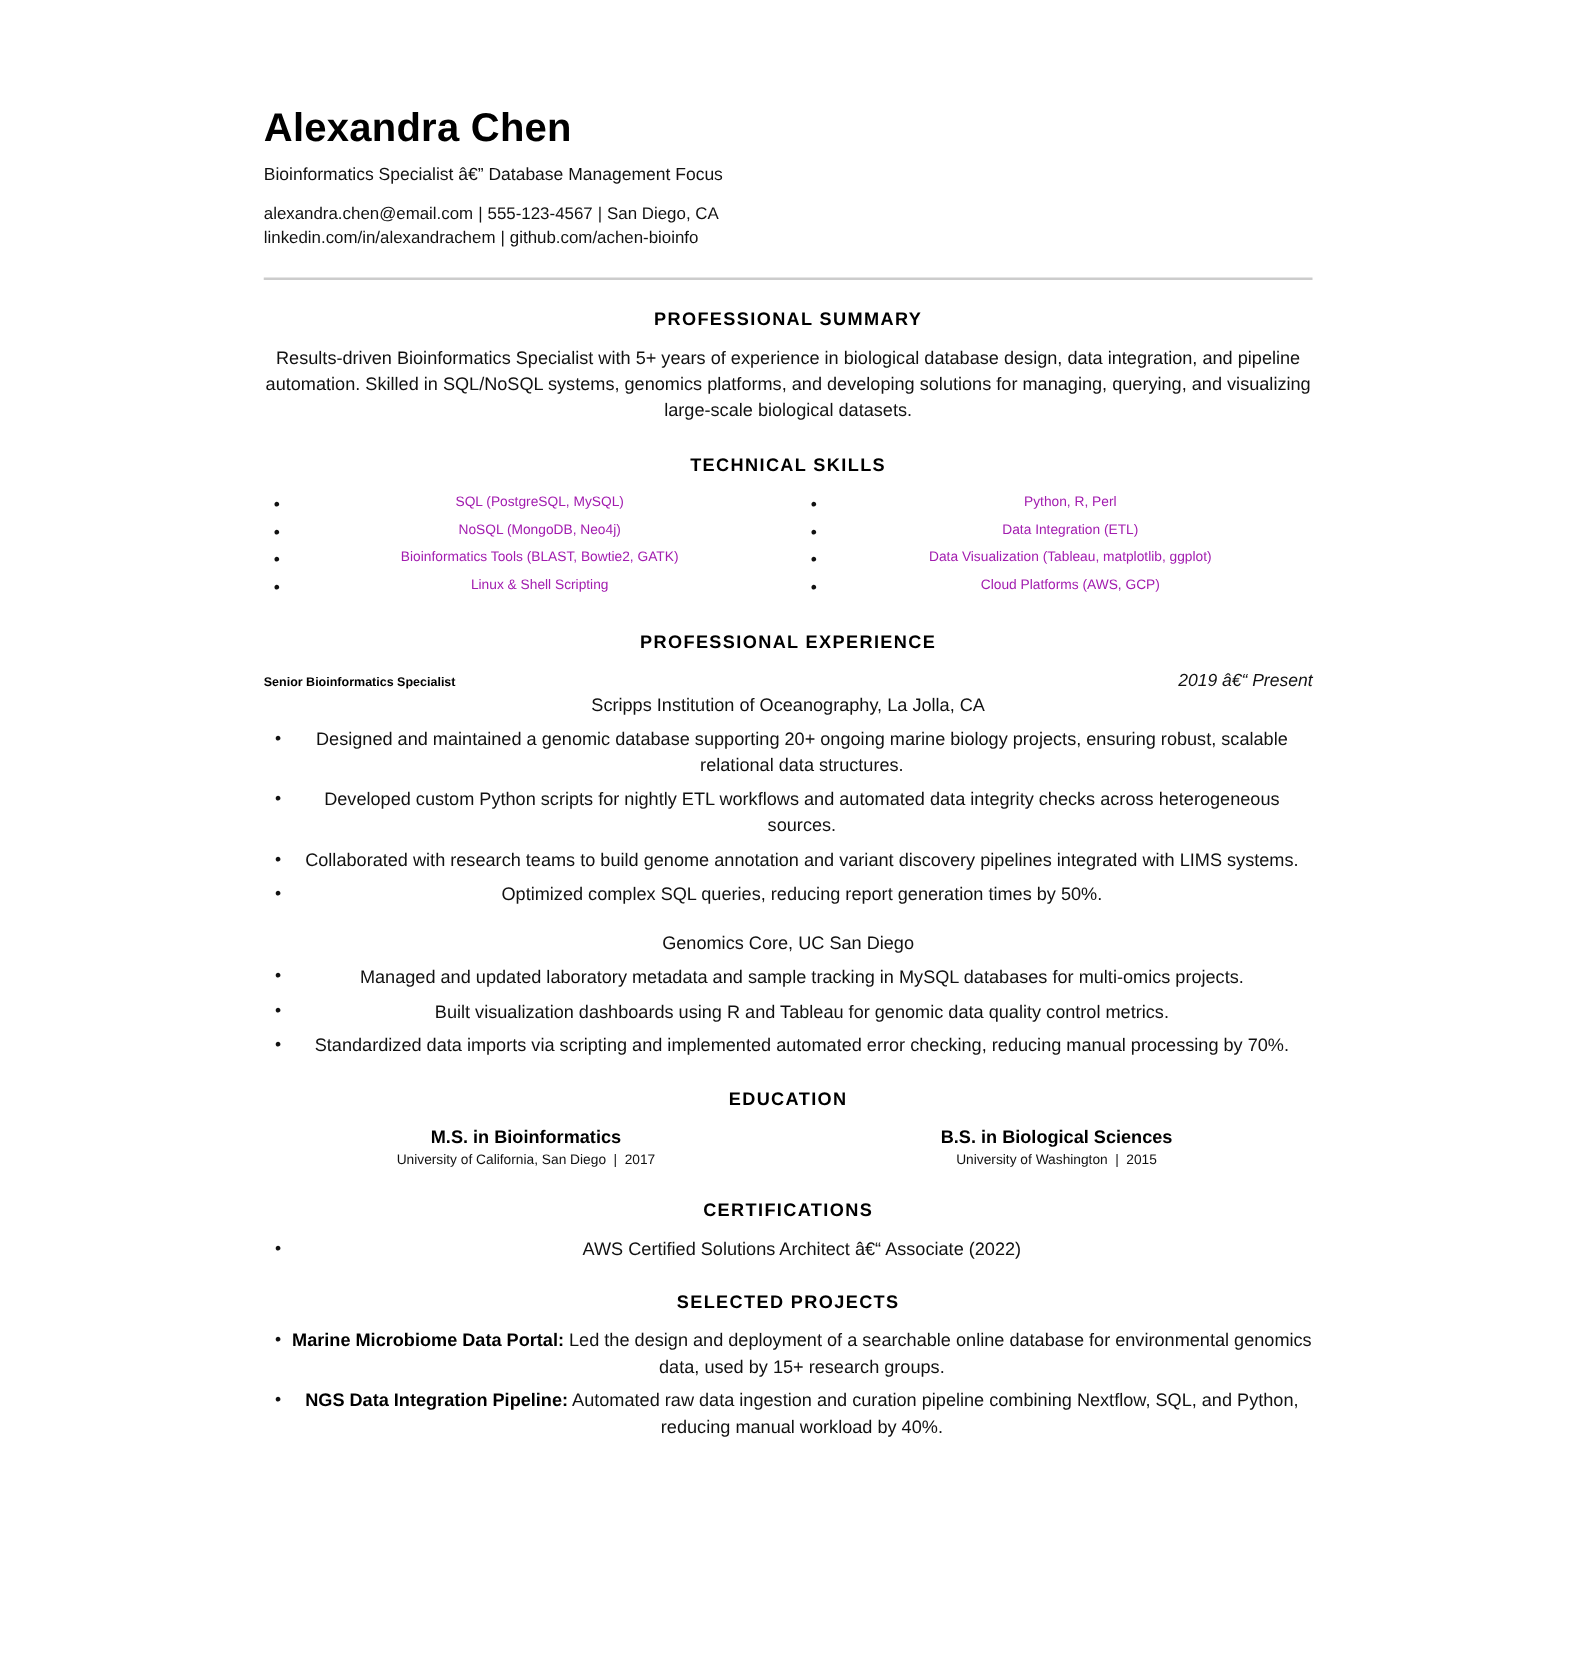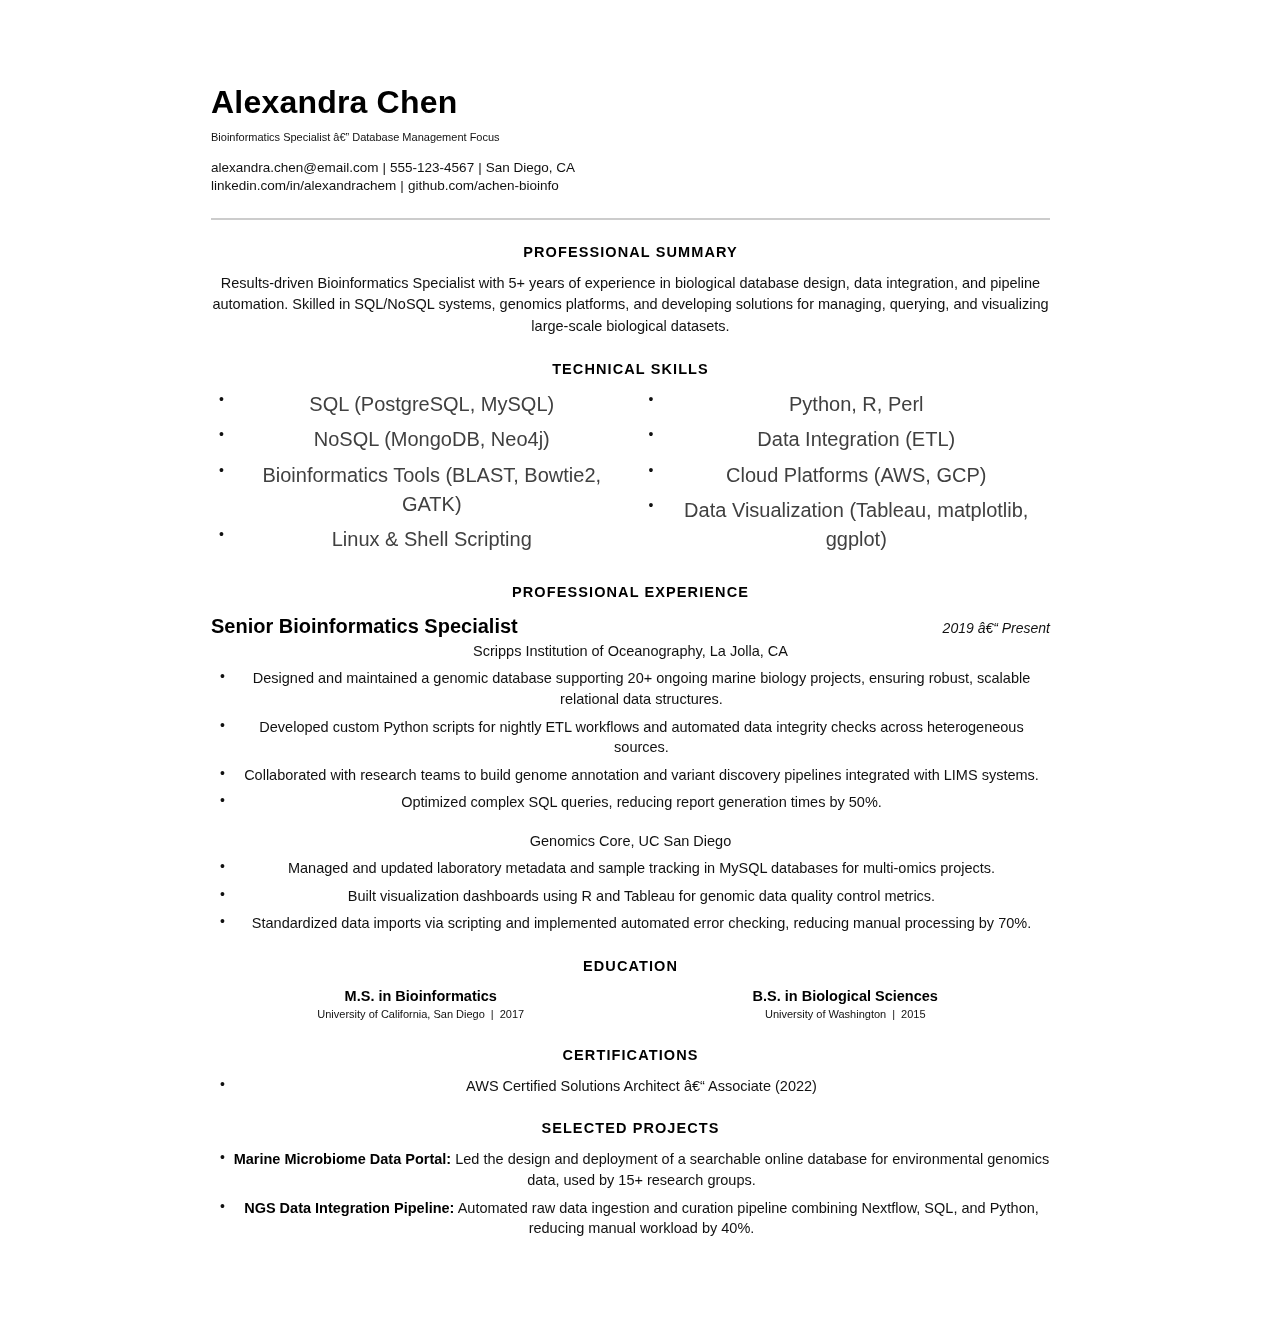--- a/index.html
+++ b/index.html
@@ -31,21 +31,21 @@
   
   .name {
     font-size: 32px;
     font-weight: bold;
     letter-spacing: 0.2px;
     line-height: 1.15;
     margin: 0 0 10px 0;
     color: #000;
   }
   .tagline {
-    font-size: 11px;
+    font-size: 14px;
     font-weight: normal;
     line-height: 1.25;
     margin: 0 0 14px 0;
     color: #111;
   }
   .contact-line {
     font-size: 13.5px;
     line-height: 1.38;
     color: #111;
   }
@@ -91,24 +91,24 @@
     padding-left: 10px;
   }
   ul.plain {
     list-style: none;
     margin: 0;
     padding: 0;
   }
   ul.plain > li {
     position: relative;
     padding-left: 22px;
-    font-size: 20px;
+    font-size: 11px;
     line-height: 1.46;
     margin-bottom: 6px;
-    color: #404040;
+    color: #a21caf;
   }
   ul.plain > li::before {
     content: "\2022";
     position: absolute;
     left: 8px;
     top: -1px;
     font-size: 14px;
     color: #111;
   }
 
@@ -118,21 +118,21 @@
   }
   .job + .job {
     margin-top: 18px;
   }
   .job-head {
     display: flex;
     justify-content: space-between;
     align-items: baseline;
   }
   .job-title {
-    font-size: 20px;
+    font-size: 10px;
     font-weight: bold;
     color: #000;
     line-height: 1.35;
   }
   .job-dates {
     font-size: 14px;
     font-style: italic;
     color: #111;
     white-space: nowrap;
     line-height: 1.35;
@@ -225,22 +225,22 @@
             <li>SQL (PostgreSQL, MySQL)</li>
             <li>NoSQL (MongoDB, Neo4j)</li>
             <li>Bioinformatics Tools (BLAST, Bowtie2, GATK)</li>
             <li>Linux &amp; Shell Scripting</li>
           </ul>
         </div>
         <div class="col col-right">
           <ul class="plain">
             <li>Python, R, Perl</li>
             <li>Data Integration (ETL)</li>
+            <li>Data Visualization (Tableau, matplotlib, ggplot)</li>
             <li>Cloud Platforms (AWS, GCP)</li>
-            <li>Data Visualization (Tableau, matplotlib, ggplot)</li>
           </ul>
         </div>
       </div>
     </div>
 
     <div class="section">
       <h2 class="section-title">PROFESSIONAL EXPERIENCE</h2>
 
       <div class="job">
         <div class="job-head">

